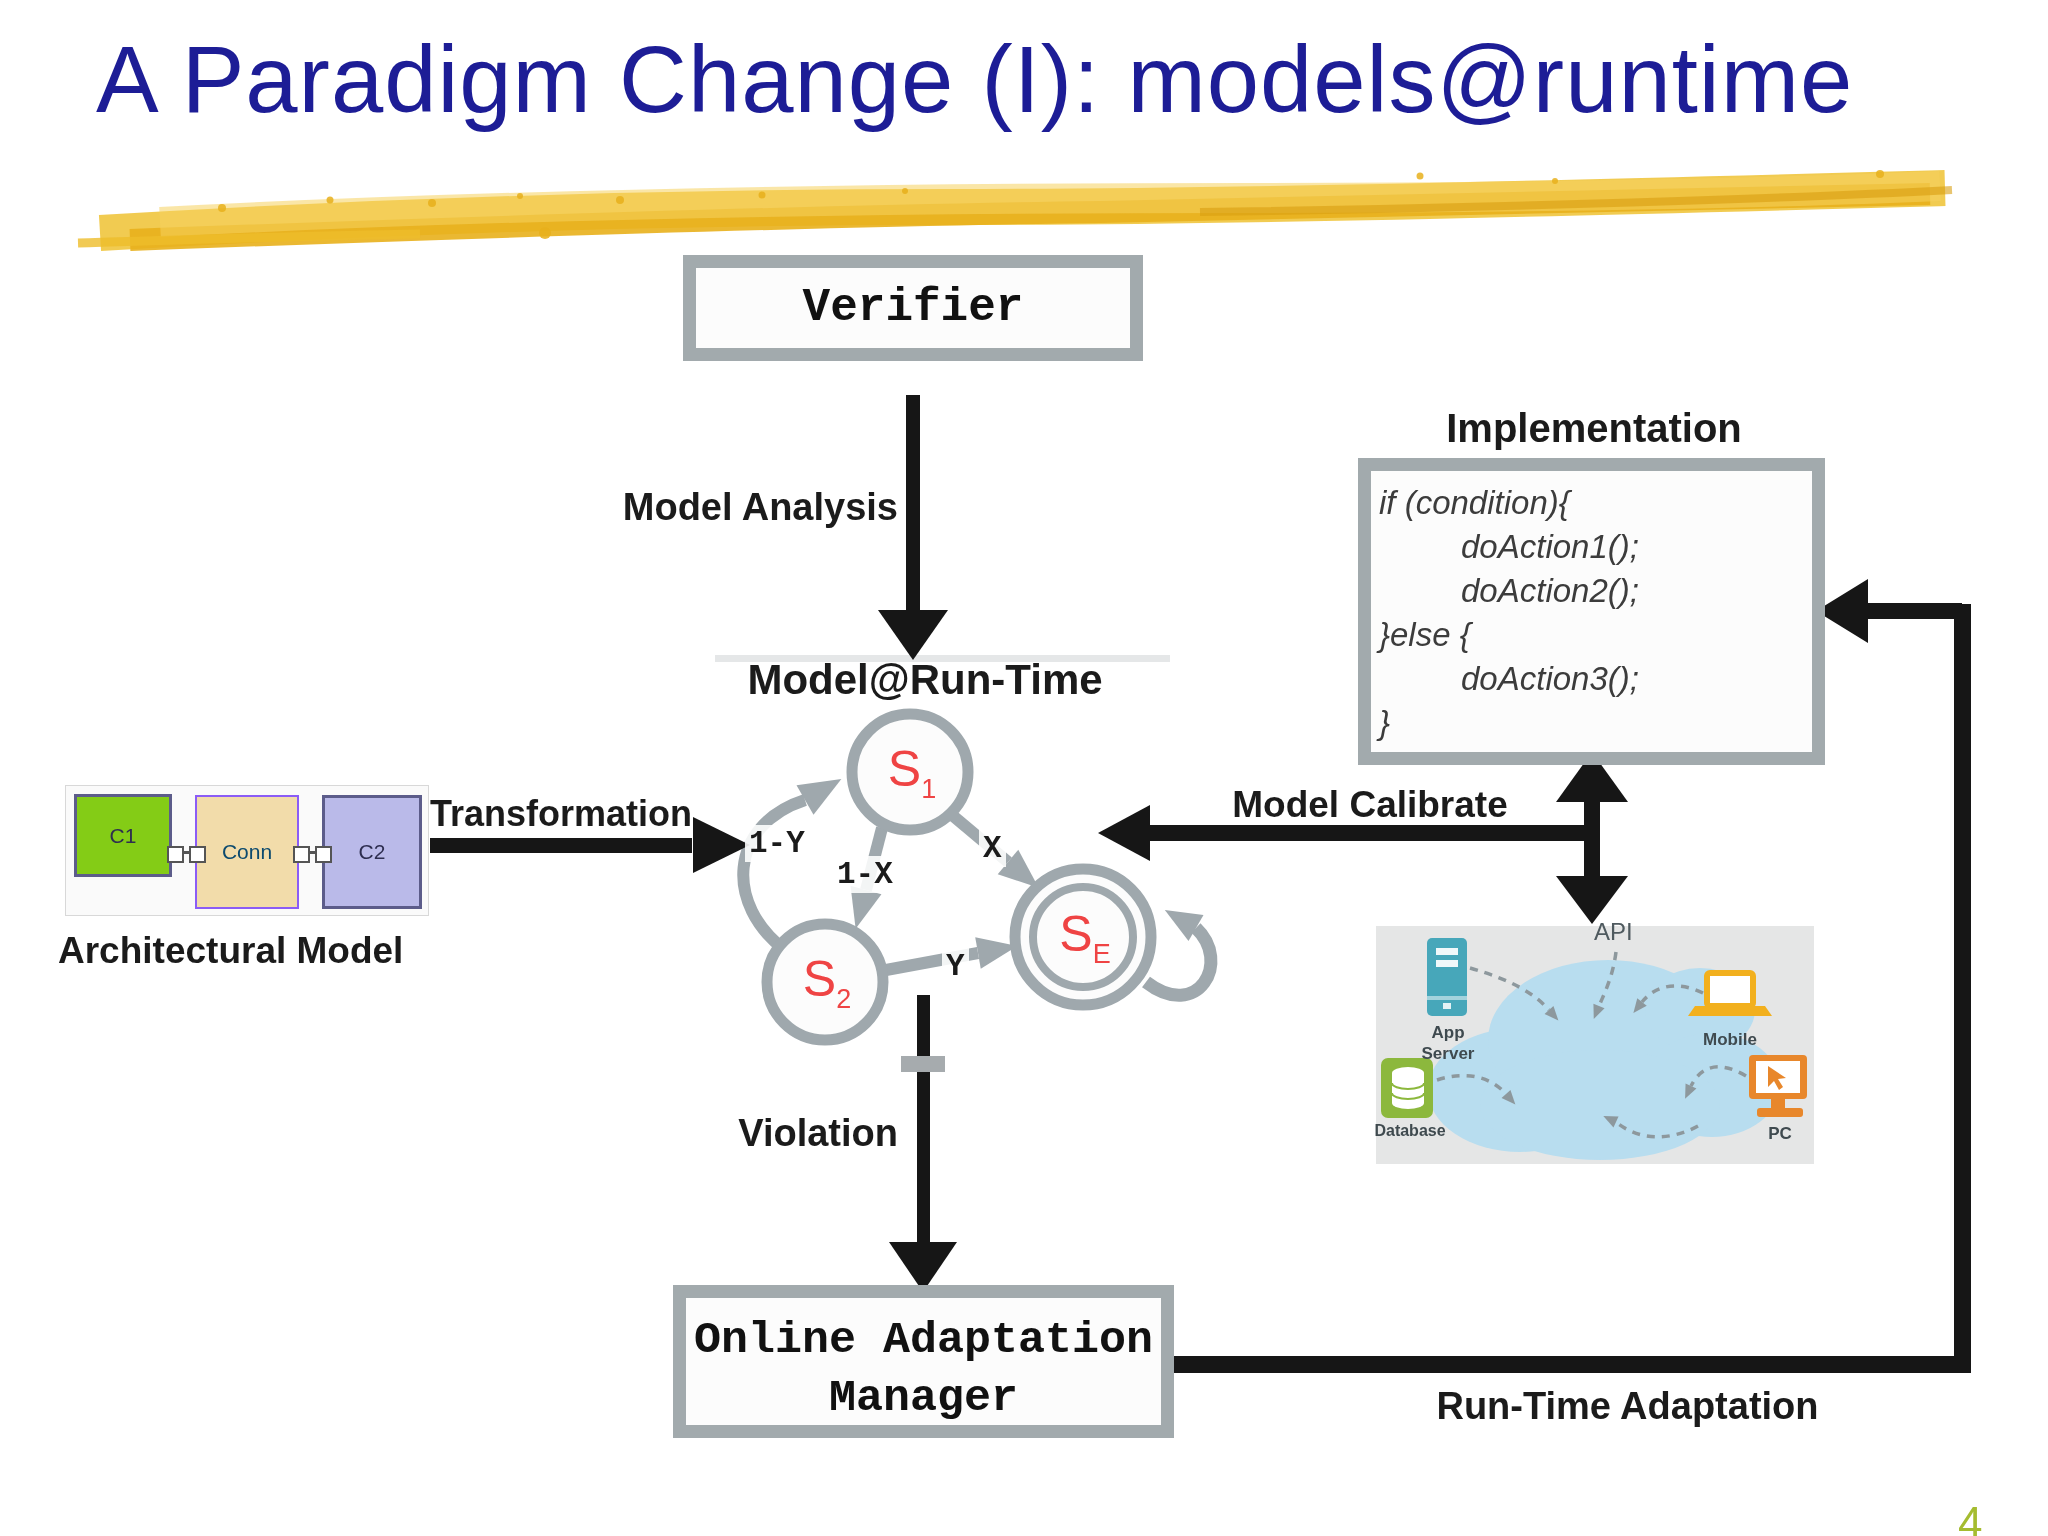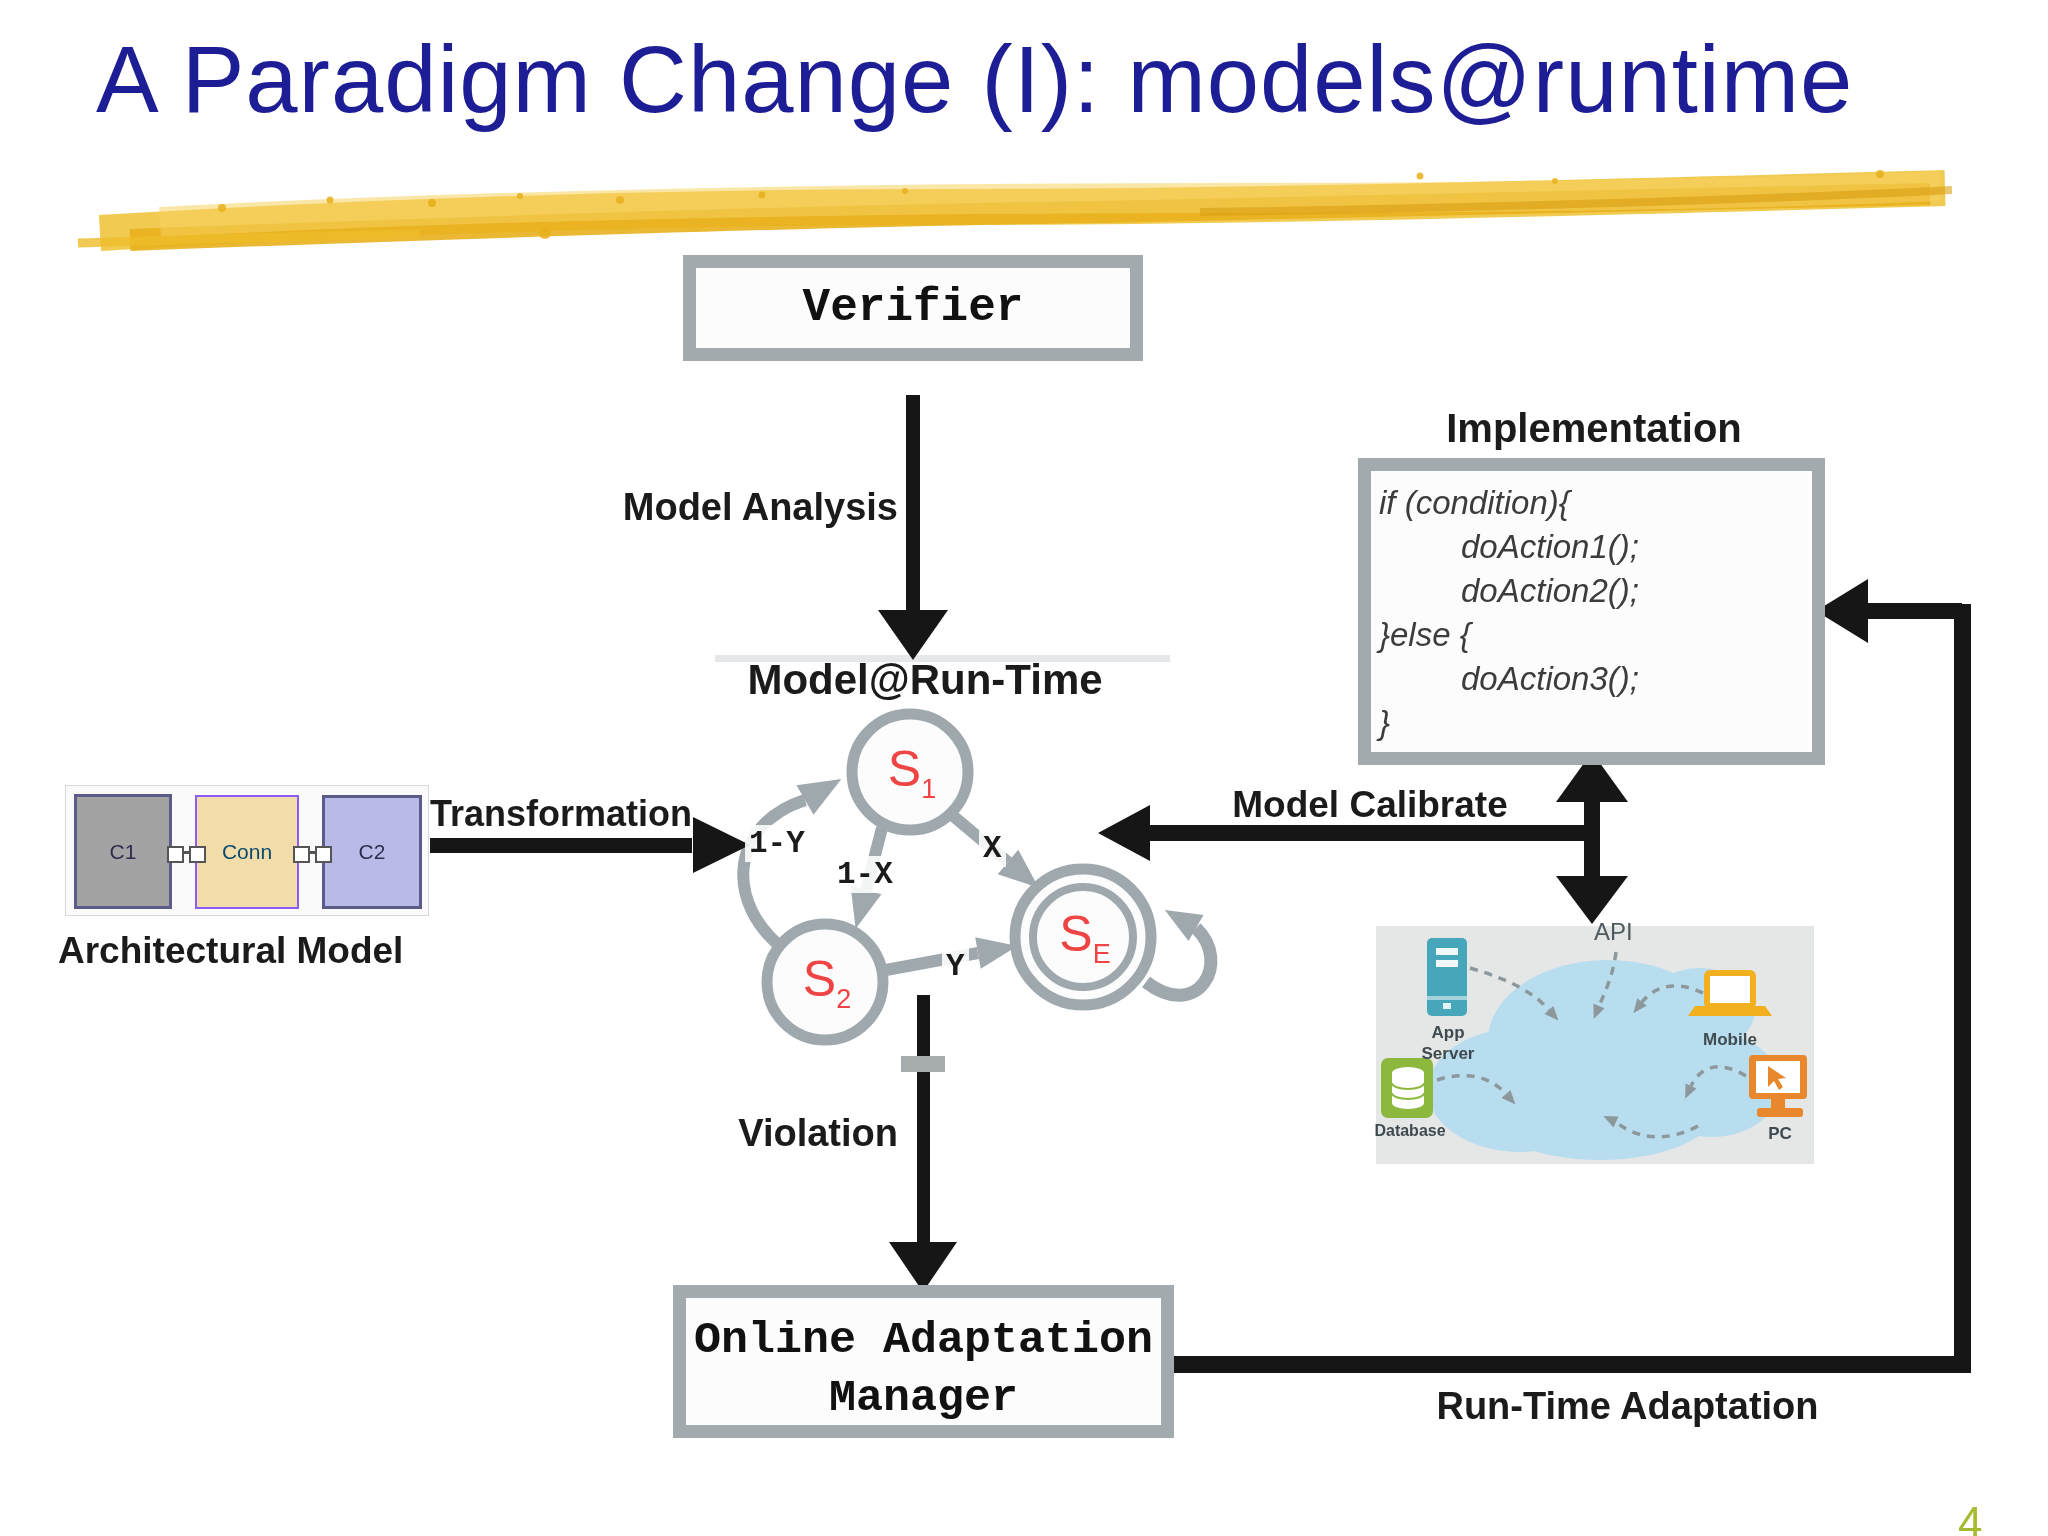--- a/index.html
+++ b/index.html
@@ -20,21 +20,21 @@
   .state-label .s-sub{font-size:27px;vertical-align:-12px;}
   .chip{background:rgba(255,255,255,0.88);font-family:"Liberation Mono","DejaVu Sans Mono",monospace;font-weight:bold;font-size:31px;color:#1b1b1b;padding:1px 4px;white-space:nowrap;}
   .lbl-violation{left:600px;top:1112px;width:298px;text-align:right;font-size:38px;}
   .oam-box{left:673px;top:1285px;width:501px;height:153px;padding-top:16px;}
   .oam-box .t{font-size:45px;line-height:58px;font-weight:bold;color:#111;text-align:center;white-space:nowrap;}
   .lbl-rta{left:1420px;top:1385px;width:415px;text-align:center;font-size:38px;}
   .lbl-transformation{left:430px;top:793px;width:330px;text-align:left;font-size:36px;}
   .lbl-arch{left:58px;top:930px;width:400px;font-size:37px;}
   .arch-panel{left:65px;top:785px;width:364px;height:131px;background:#fafafa;border:1px solid #d8d8d8;}
   .comp{position:absolute;box-sizing:border-box;display:flex;align-items:center;justify-content:center;font-size:21px;color:#2e2e50;}
-  .comp.c1{left:8px;top:8px;width:98px;height:115px;background:#a3a3a3;border:3px solid #5c5c8a;}
+  .comp.c1{left:8px;top:8px;width:98px;height:83px;background:#84cc16;border:3px solid #5c5c8a;}
   .comp.conn{left:129px;top:9px;width:104px;height:114px;background:#f2dcaa;border:2px solid #8b5cf6;color:#0c4a6e;}
   .comp.c2{left:256px;top:9px;width:100px;height:114px;background:#babae9;border:3px solid #5c5c8a;}
   .port{position:absolute;width:13px;height:13px;background:#ffffff;border:2px solid #555;top:60px;}
   .portline{position:absolute;height:3px;background:#555;top:65px;}
   .lbl-impl{left:1439px;top:406px;width:310px;text-align:center;font-size:40px;}
   .impl-box{left:1358px;top:458px;width:467px;height:307px;align-items:flex-start;justify-content:flex-start;padding:10px 0 0 8px;font-style:italic;}
   .code-line{font-size:33px;line-height:44px;color:#3c3c3c;white-space:pre;}
   .code-line.ind{padding-left:82px;}
   .lbl-calibrate{left:1215px;top:784px;width:310px;text-align:center;font-size:37px;}
   .lbl-api{left:1594px;top:918px;width:70px;font-size:24px;color:#4f5a5f;font-weight:500;}

